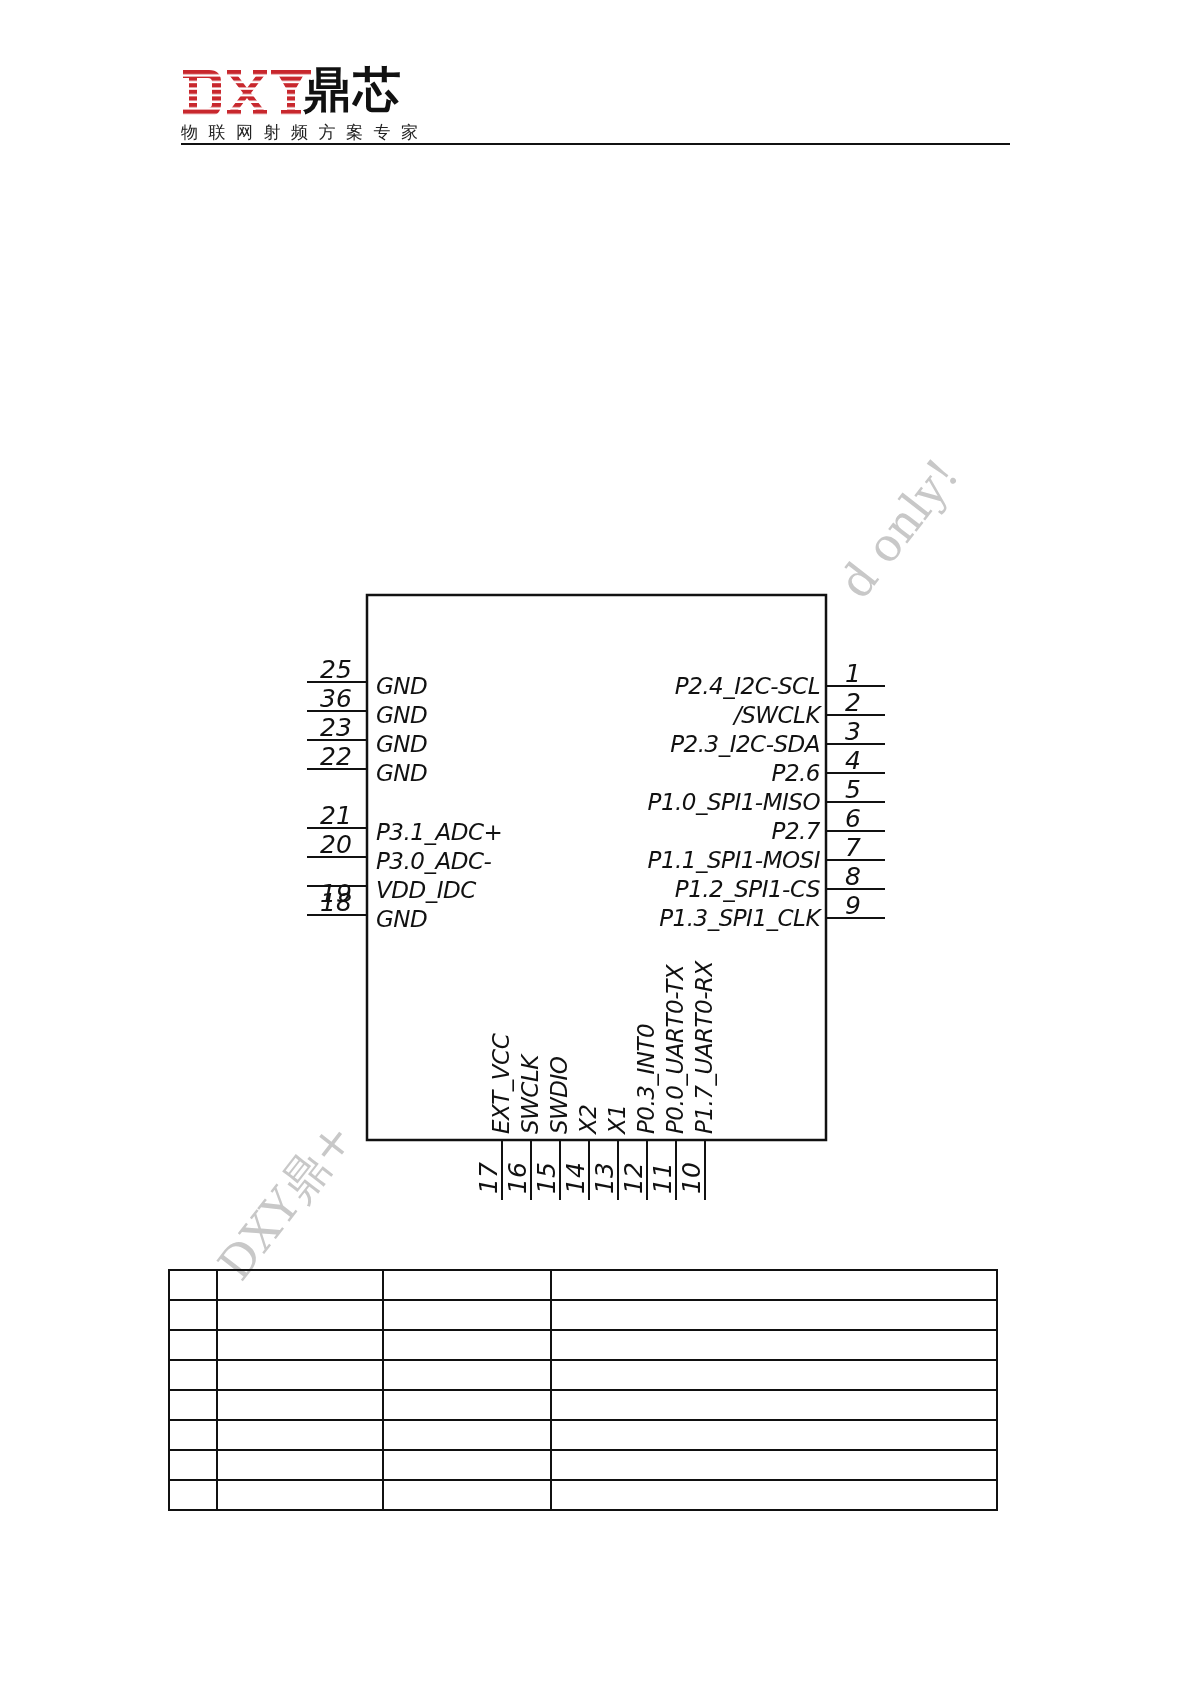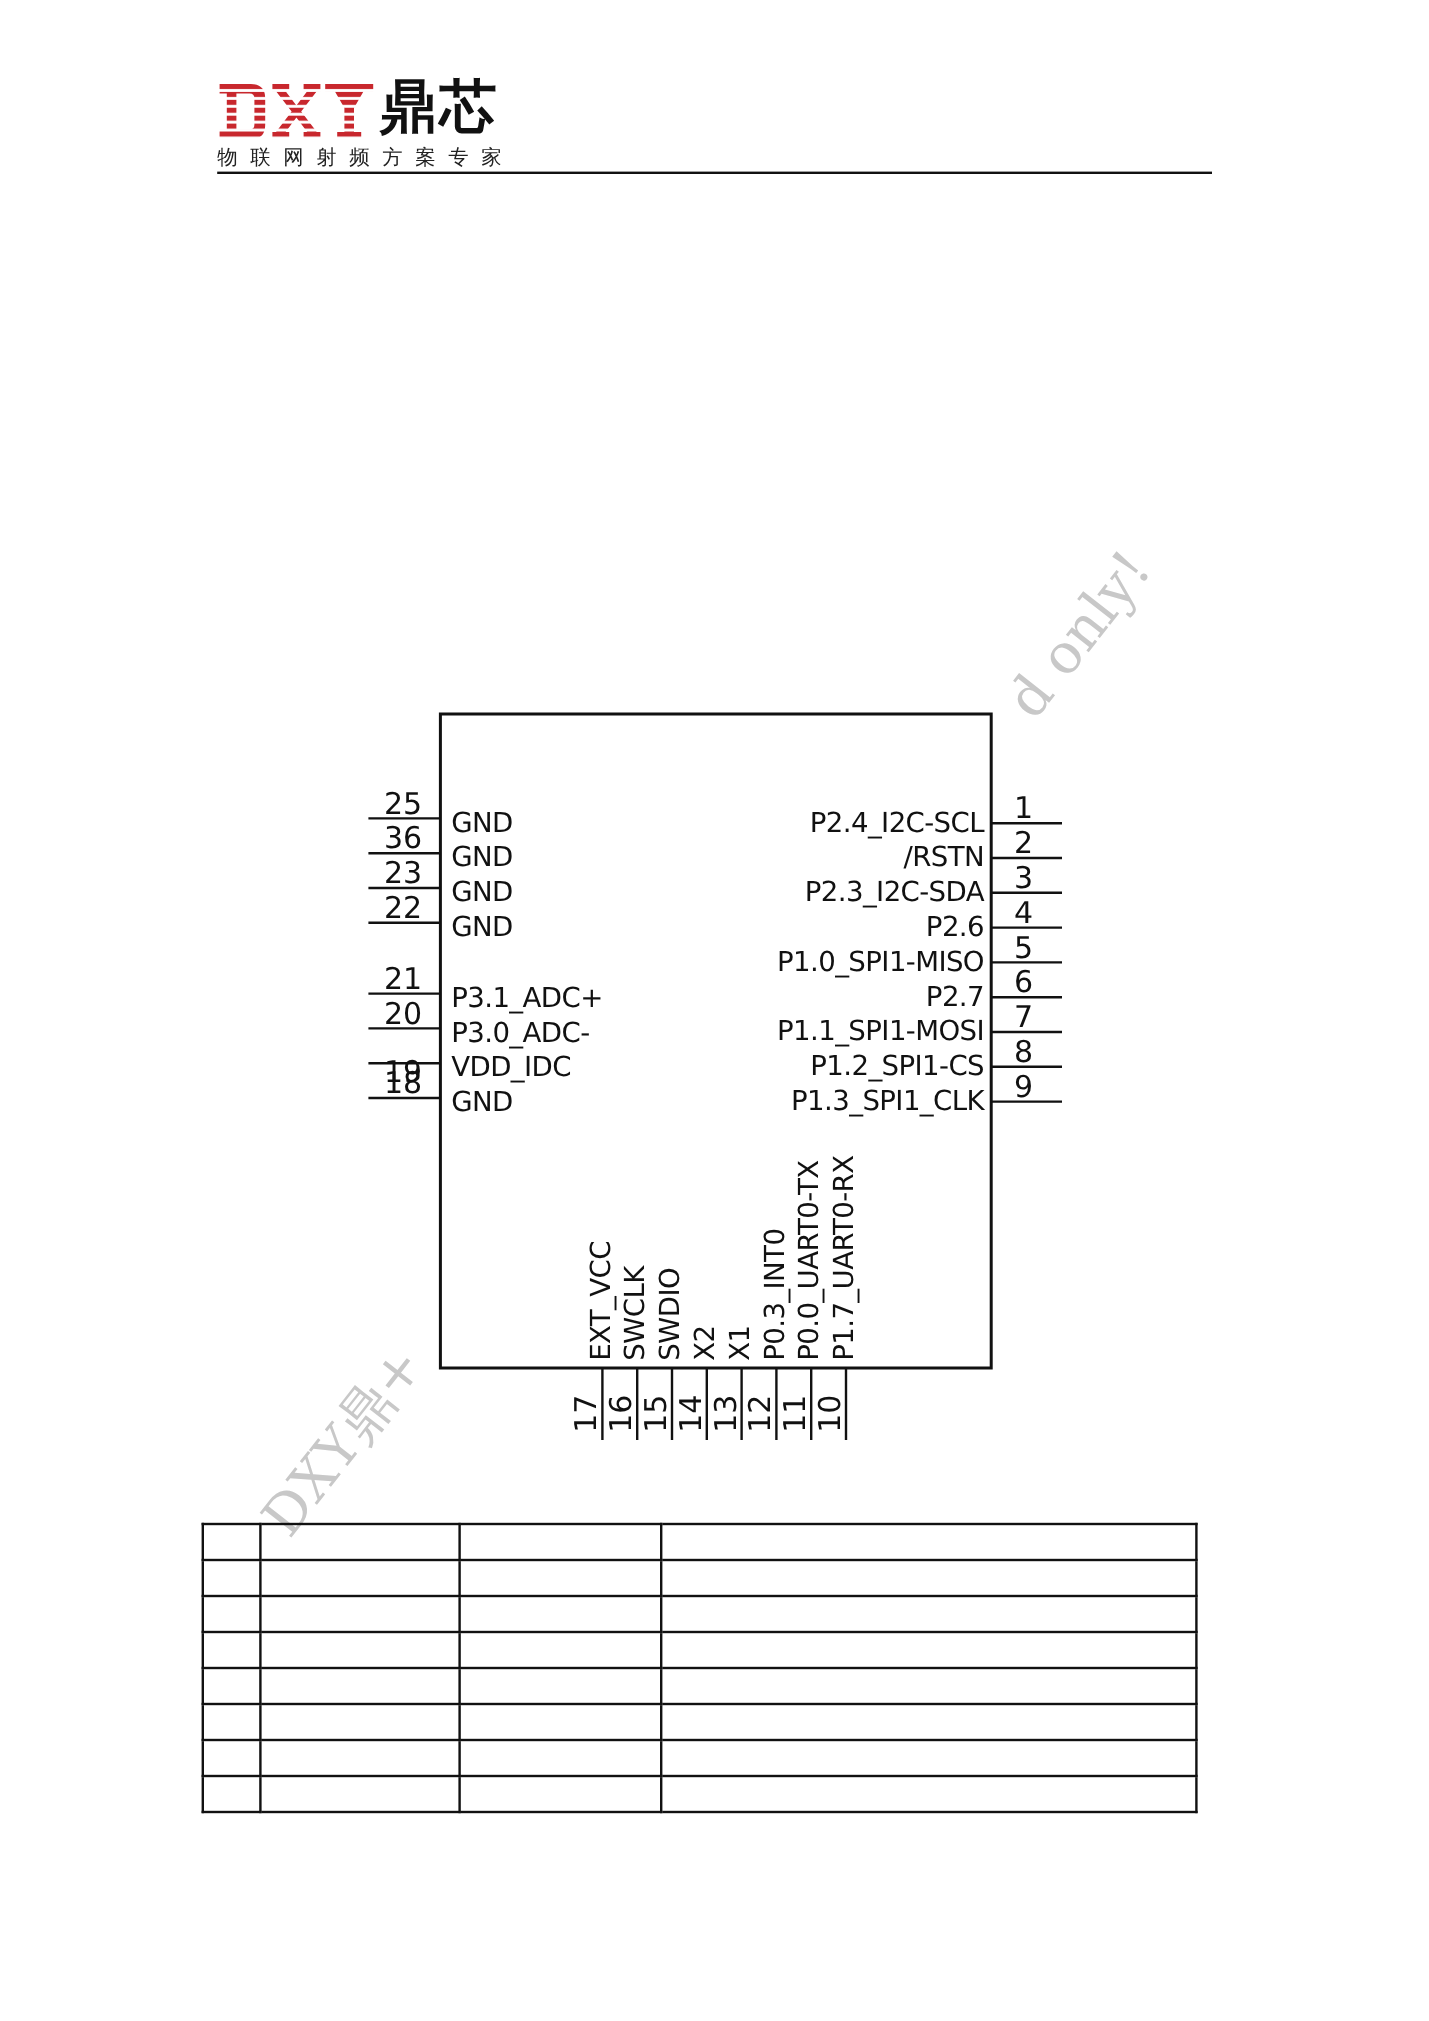--- a/index.html
+++ b/index.html
@@ -2,32 +2,32 @@
 <html><head>
 <meta charset="utf-8">
 <style>
   html, body { margin: 0; padding: 0; background: #ffffff; }
   body { width: 1191px; height: 1684px; position: relative; overflow: hidden;
          font-family: "DejaVu Sans", sans-serif; color: #1a1a1a; }
   .abs { position: absolute; }
 
   
   .logo-dxy { position: absolute; left: 181px; top: 70px; width: 131px; height: 46px; }
-  .logo-cn { position: absolute; left: 316px; top: 62px; font-family: Liberation Sans, sans-serif;
+  .logo-cn { position: absolute; left: 303px; top: 62px; font-family: Liberation Sans, sans-serif;
              font-weight: bold; font-size: 48px; line-height: 56px; color: #111; letter-spacing: 2px; }
   .logo-sub { position: absolute; left: 181px; top: 122px; font-size: 17px; line-height: 20px;
               color: #222; letter-spacing: 10.5px; }
   .header-rule { position: absolute; left: 181px; top: 143px; width: 829px; height: 2px; background: #111; }
 
   
   .wm { position: absolute; color: #c8c8c8; font-family: "DejaVu Serif", serif; font-size: 46px;
         transform-origin: left top; white-space: nowrap; pointer-events: none; }
 
   
-  .diagram { position: absolute; left: 0; top: 0; width: 1191px; height: 1684px; }
+  .diagram { position: absolute; left: 0; top: 0; width: 1191px; height: 1684px; font-style: italic; }
   .pin-num { position: absolute; font-family: "DejaVu Sans", sans-serif; font-size: 25px; line-height: 25px; color: #111; }
   .pin-lbl { position: absolute; font-family: "DejaVu Sans", sans-serif; font-size: 23px; line-height: 26px;
              color: #111; white-space: nowrap; letter-spacing: -0.5px; }
   .rot { transform: rotate(-90deg); transform-origin: left top; }
 
   
   table.pin-table { position: absolute; left: 168px; top: 1269px; width: 830px; border-collapse: collapse; }
   table.pin-table td { border: 2px solid #111; height: 28px; padding: 0; }
 </style>
 </head>
@@ -121,21 +121,21 @@
   <div class="pin-num" style="left:845px;top:690px">2</div>
   <div class="pin-num" style="left:845px;top:719px">3</div>
   <div class="pin-num" style="left:845px;top:748px">4</div>
   <div class="pin-num" style="left:845px;top:777px">5</div>
   <div class="pin-num" style="left:845px;top:806px">6</div>
   <div class="pin-num" style="left:845px;top:835px">7</div>
   <div class="pin-num" style="left:845px;top:864px">8</div>
   <div class="pin-num" style="left:845px;top:893px">9</div>
 
   <div class="pin-lbl" style="right:371px;top:673px;text-align:right">P2.4_I2C-SCL</div>
-  <div class="pin-lbl" style="right:371px;top:702px;text-align:right">/RSTN</div>
+  <div class="pin-lbl" style="right:371px;top:702px;text-align:right">/SWCLK</div>
   <div class="pin-lbl" style="right:371px;top:731px;text-align:right">P2.3_I2C-SDA</div>
   <div class="pin-lbl" style="right:371px;top:760px;text-align:right">P2.6</div>
   <div class="pin-lbl" style="right:371px;top:789px;text-align:center">P1.0_SPI1-MISO</div>
   <div class="pin-lbl" style="right:371px;top:818px;">P2.7</div>
   <div class="pin-lbl" style="right:371px;top:847px;text-align:center">P1.1_SPI1-MOSI</div>
   <div class="pin-lbl" style="right:371px;top:876px;text-align:center">P1.2_SPI1-CS</div>
   <div class="pin-lbl" style="right:371px;top:905px;text-align:right">P1.3_SPI1_CLK</div>
 
   <div class="pin-lbl rot" style="left:488px;top:1134px">EXT_VCC</div>
   <div class="pin-lbl rot" style="left:517px;top:1134px">SWCLK</div>

